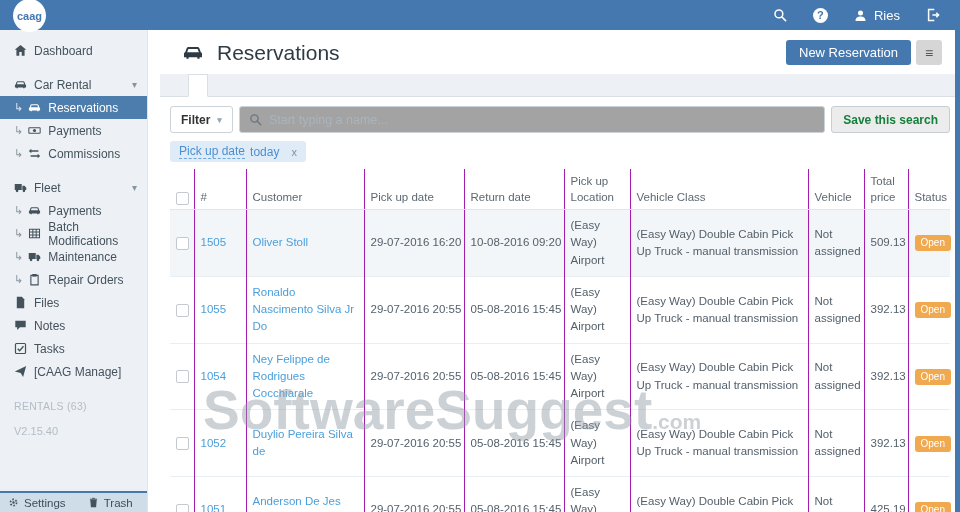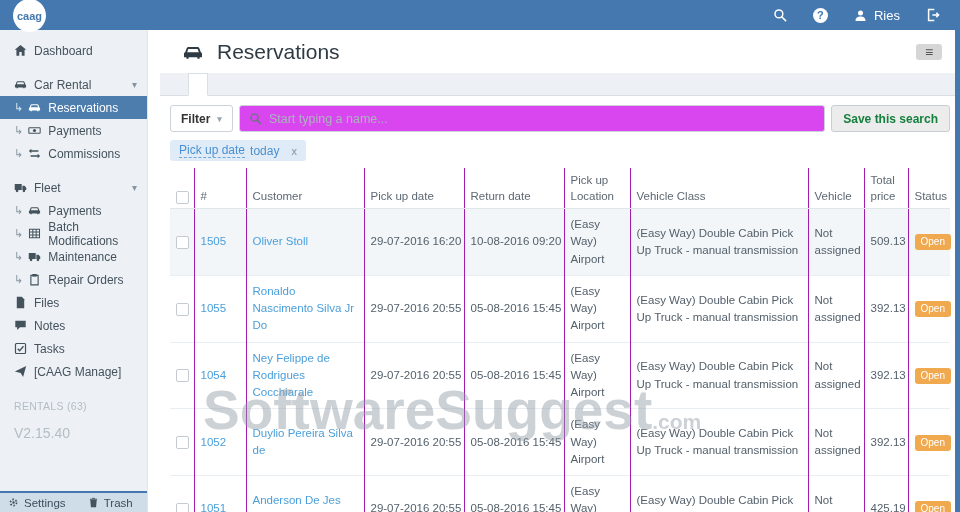--- a/index.html
+++ b/index.html
@@ -23,21 +23,21 @@
   .side-item { display:flex; align-items:center; height:23px; padding:0 10px 0 14px; cursor:pointer; color:#44525c; }
   .side-item.gap { margin-top:11px; }
   .sub-arrow { display:none; color:#8795a1; margin-right:5px; font-size:11px; }
   .side-item.sub .sub-arrow { display:inline; }
   .si { width:13px; height:13px; margin-right:7px; flex:none; color:#44525c; }
   .side-item.active { background:#4d7dad; color:#fff; }
   .side-item.active .si { color:#fff; }
   .side-item.active .sub-arrow { color:#d7e4f0; }
   .caret-slot { margin-left:auto; color:#8795a1; font-size:10px; }
   .rentals { margin-top:17px; padding:0 14px; color:#b3bdc6; font-size:10.5px; letter-spacing:.3px; }
-  .version { margin-top:13px; padding:0 14px; color:#b3bdc6; font-size:14px; }
+  .version { margin-top:13px; padding:0 14px; color:#b3bdc6; font-size:11px; }
   .side-bottom { position:absolute; bottom:0; left:0; right:0; height:21px; background:#cfdde9; border-top:2px solid #4478af;
                  display:flex; font-size:11.5px; color:#3d4e5c; }
   .side-bottom > div { flex:1; display:flex; align-items:center; justify-content:center; gap:5px; cursor:pointer; }
   .side-bottom .si { width:11px; height:11px; margin:0; }
 
   
   .main { position:absolute; left:160px; top:30px; right:0; bottom:0; background:#fff; }
   .page-header { display:flex; align-items:center; padding:10px 18px 9px 20px; }
   .title-car { width:26px; height:21px; color:#2f3b44; margin-right:11px; }
   .page-title { font-size:21px; font-weight:500; color:#2f3b44; }
@@ -49,21 +49,21 @@
 
   .tabbar { background:#edf1f5; border-bottom:1px solid #d9dfe4; display:flex; padding-left:10px; font-size:12px;
             color:#5a6771; height:23px; align-items:stretch; }
   .tab { padding:4px 9px 0; cursor:pointer; }
   .tab.active { background:#fff; color:#4a9fdb; border:1px solid #d9dfe4; border-bottom:1px solid #fff; margin-bottom:-1px; }
 
   .filter-row { display:flex; margin:9px 10px 0; }
   .btn-filter { border:1px solid #ccd2d8; background:#fff; border-radius:3px; font-size:12px; font-weight:bold; color:#333;
                 padding:0 10px; height:27px; display:flex; gap:7px; align-items:center; margin-right:6px; cursor:pointer; font-family:inherit; }
   .btn-filter .dd { color:#9aa5ae; font-size:9px; }
-  .searchbox { flex:1; border:1px solid #ccd2d8; border-radius:3px; height:27px; display:flex; align-items:center; padding:0 9px; gap:7px; background:#d946ef; }
+  .searchbox { flex:1; border:1px solid #ccd2d8; border-radius:3px; height:27px; display:flex; align-items:center; padding:0 9px; gap:7px; background:#a3a3a3; }
   .searchbox .si { color:#6b7680; margin:0; }
   .searchbox input { border:none; outline:none; flex:1; font-size:12.5px; color:#333; font-family:inherit; background:transparent; }
   ::placeholder { color:#aab4bd; opacity:1; }
   .btn-save { margin-left:6px; border:1px solid #c7cdd3; background:#ececec; border-radius:3px; font-size:12px; font-weight:bold;
               color:#15803d; padding:0 11px; height:27px; cursor:pointer; font-family:inherit; }
 
   .chip-row { margin:8px 10px 7px; }
   .chip { display:inline-flex; align-items:center; background:#dfecf8; border-radius:3px; padding:3px 9px; font-size:12px; color:#4a90d0; }
   .chip .field { border-bottom:1px dashed #6da6d8; cursor:pointer; }
   .chip .val { margin-left:5px; }
@@ -315,20 +315,21 @@
 </div>
 
 <div class="main">
 
   <div class="page-header">
     <svg class="title-car">
         <use href="#i-car"></use>
       </svg>
     <span class="page-title">Reservations</span>
     <div class="header-actions">
+      <button class="btn-primary">New Reservation</button>
       <button class="btn-menu">≡</button>
     </div>
   </div>
 
   <div class="tabbar">
 
   <div class="tab"></div>
       <div class="tab active"></div>
       <div class="tab"></div>
       <div class="tab"></div>

